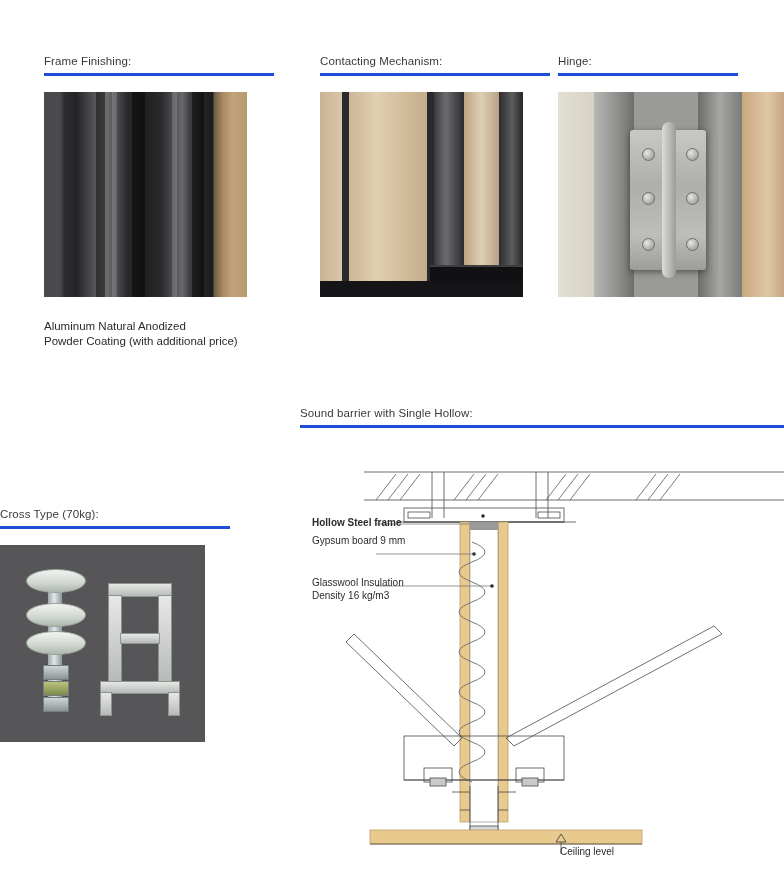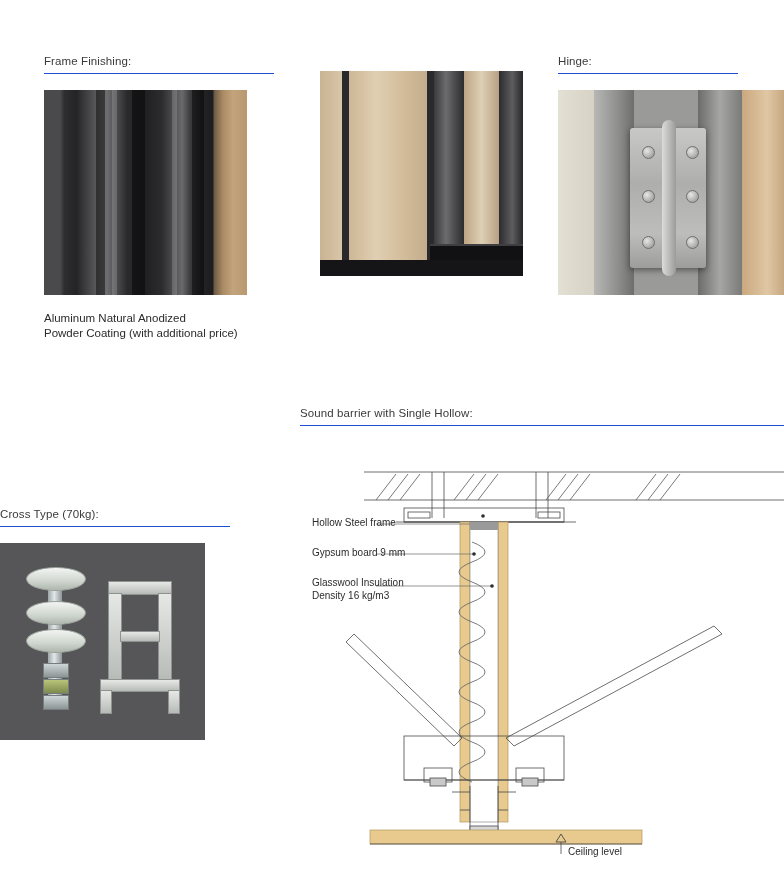--- a/index.html
+++ b/index.html
@@ -15,31 +15,31 @@
     color: #2b2b2b;
     overflow: hidden;
   }
   .panel {
     position: absolute;
   }
   .panel-title {
     font-size: 11.5px;
     color: #3a3a3a;
     padding-bottom: 6px;
-    border-bottom: 1px solid #1d4ed8;
+    border-bottom: 3px solid #1d4ed8;
     letter-spacing: 0.1px;
   }
   .photo {
     margin-top: 16px;
     position: relative;
     overflow: hidden;
     background: #777;
   }
   .caption {
-    margin-top: 16px;
+    margin-top: 22px;
     font-size: 11.5px;
     line-height: 15px;
     color: #2b2b2b;
     white-space: pre-line;
   }
 
   
   #photo-frame-finishing {
     width: 203px;
     height: 205px;
@@ -239,20 +239,21 @@
     <div class="hi" style="left:68px;"></div>
     <div class="groove" style="left:88px;width:13px;"></div>
     <div class="hi" style="left:128px;"></div>
     <div class="groove" style="left:148px;width:12px;"></div>
   </div>
   <div class="caption">Aluminum Natural Anodized
 Powder Coating (with additional price)</div>
 </div>
 
 <div class="panel" style="left:320px; top:55px; width:230px;">
+  <div class="panel-title">Contacting Mechanism:</div>
   <div class="photo" id="photo-contacting">
     <div class="wood-left"></div>
     <div class="panel-wood"></div>
     <div class="metal-a"></div>
     <div class="wood-right"></div>
     <div class="metal-b"></div>
     <div class="rubber"></div>
     <div class="dark-bottom"></div>
   </div>
 </div>
@@ -376,18 +377,18 @@
       <line x1="92" y1="124" x2="190" y2="124"></line>
       <line x1="92" y1="156" x2="208" y2="156"></line>
     </g>
     <g fill="#2b2b2b">
       <circle cx="199" cy="86" r="1.8"></circle>
       <circle cx="190" cy="124" r="1.8"></circle>
       <circle cx="208" cy="156" r="1.8"></circle>
     </g>
   </svg>
 
-  <div class="lbl" style="left:28px; top:86px;">Hollow Steel frame</div>
-  <div class="lbl" style="left:28px; top:116px;">Gypsum board 9 mm</div>
+  <div class="lbl" style="left:28px; top:86px;font-weight:bold;">Hollow Steel frame</div>
+  <div class="lbl" style="left:28px; top:104px;">Gypsum board 9 mm</div>
   <div class="lbl" style="left:28px; top:146px;">Glasswool Insulation
 Density 16 kg/m3</div>
-  <div class="lbl" style="left:276px; top:415px;padding-left:8px;">Ceiling level</div>
+  <div class="lbl" style="left:276px; top:415px;">Ceiling level</div>
 </div>
 
 </body></html>

